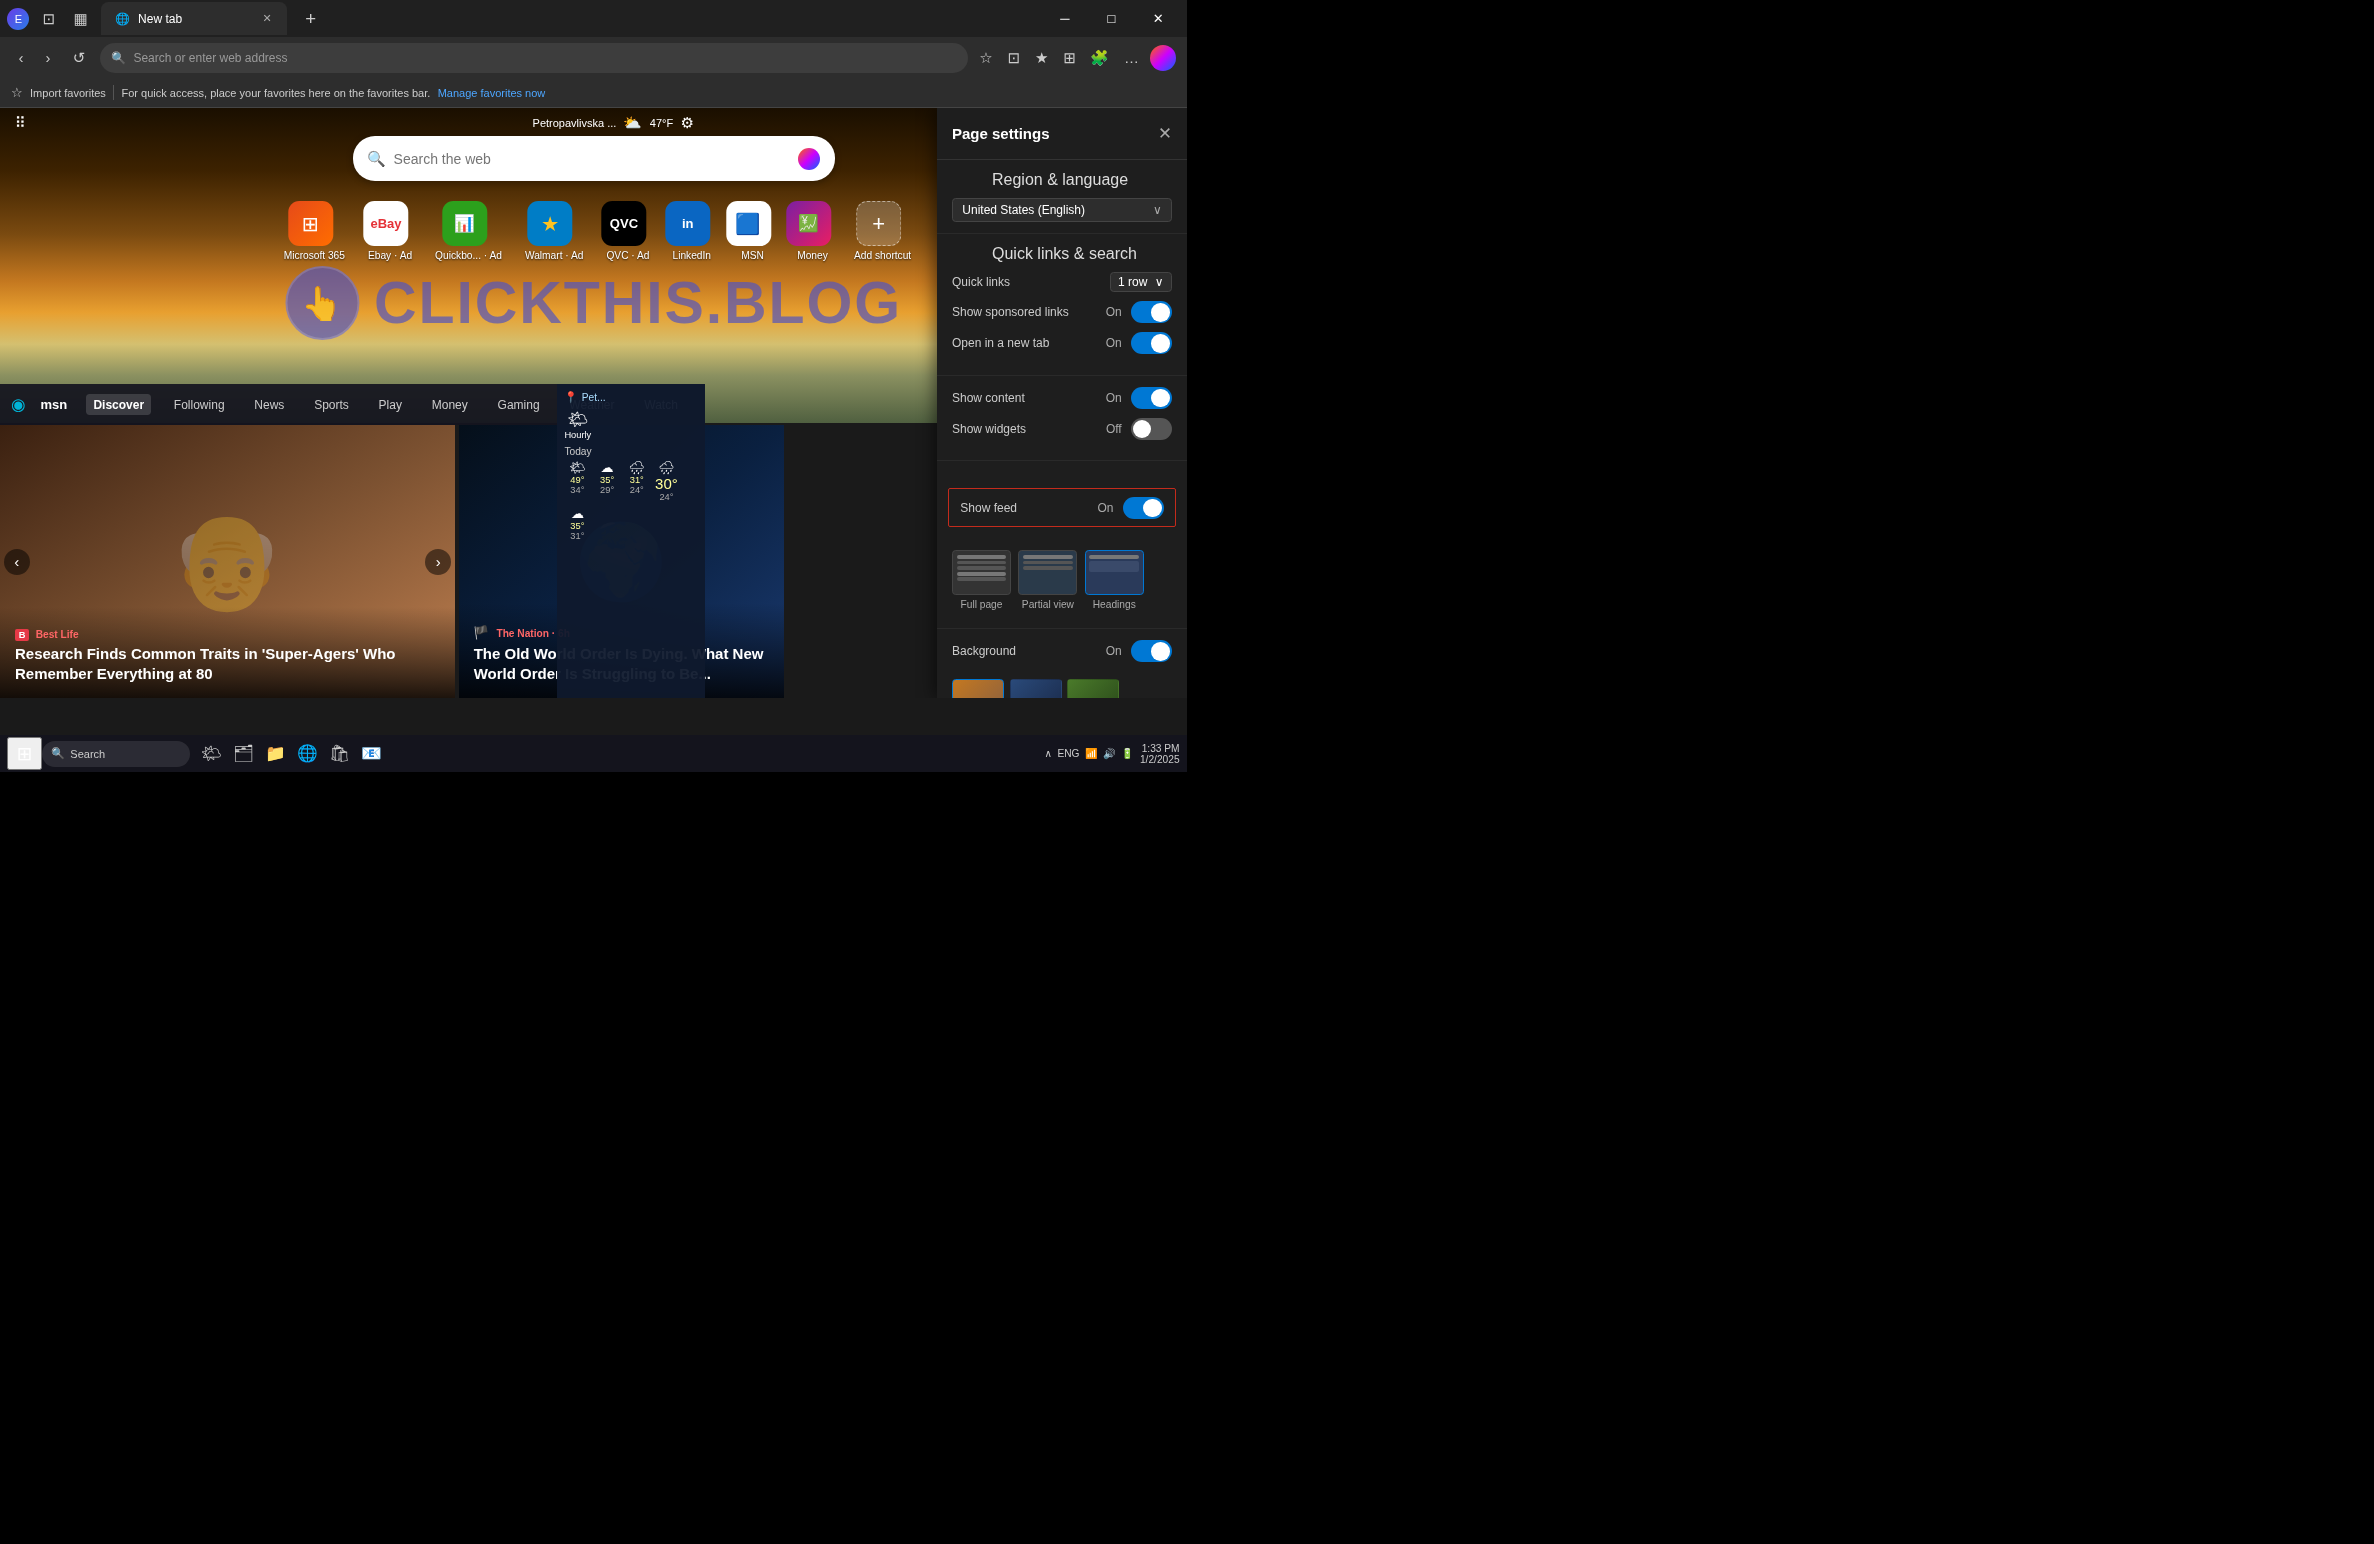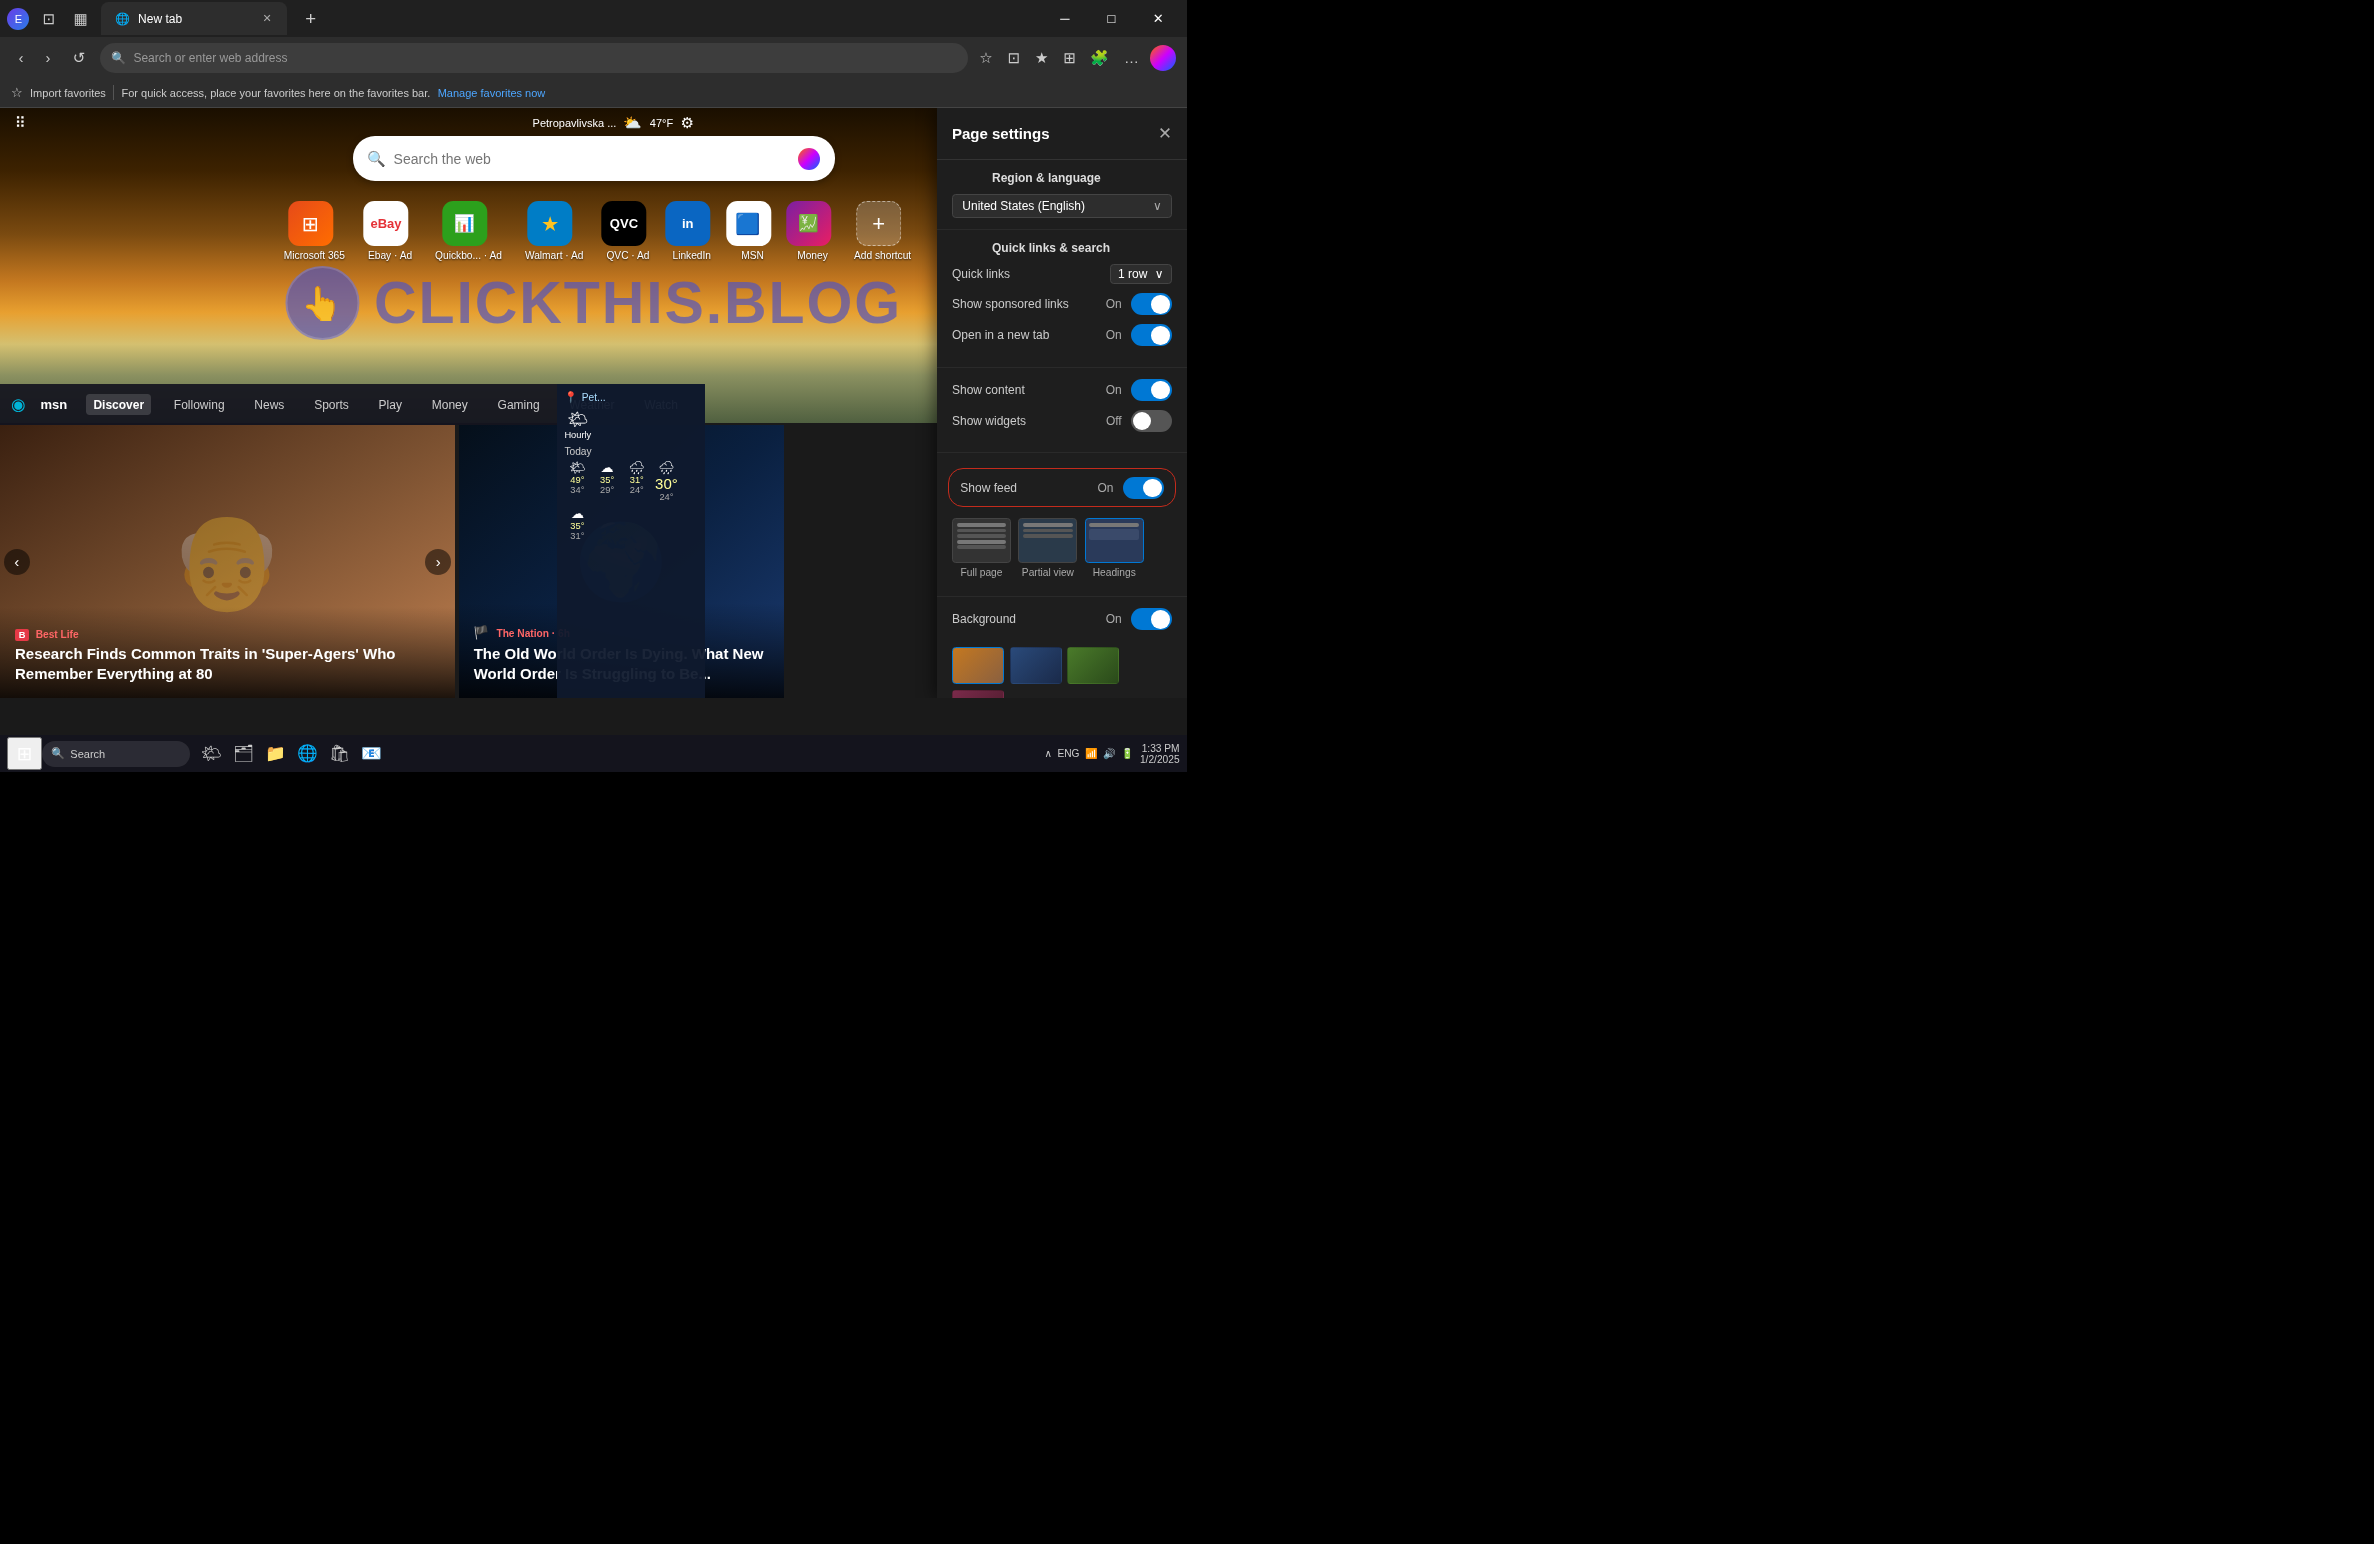--- a/index.html
+++ b/index.html
@@ -311,21 +311,21 @@
       display: flex;
       align-items: center;
       justify-content: space-between;
       padding: 15px;
       font-size: 15px;
       font-weight: 600;
       border-bottom: 0.9px solid #333;
     }
     .settings-close { background: none; border: none; color: #aaa; font-size: 16.7px; cursor: pointer; }
     .settings-section { padding: 11px 15px; border-bottom: 0.9px solid #2a2a2a; }
-    .settings-section-title { font-size: 12px; font-weight: 700; color: #ddd; margin-bottom: 9.3px; padding-left: 40px; }
+    .settings-section-title { font-size: 16px; font-weight: 400; color: #ddd; margin-bottom: 9.3px; padding-left: 40px; }
     .settings-row {
       display: flex;
       align-items: center;
       justify-content: space-between;
       margin-bottom: 9.3px;
     }
     .settings-row-label { font-size: 12px; color: #ccc; }
 
     
     .toggle {
@@ -363,23 +363,23 @@
       align-items: center;
       gap: 7.4px;
       cursor: pointer;
       width: 100%;
     }
     .dropdown-arrow { margin-left: auto; color: #aaa; }
 
     
     .show-feed-row {
       border: 1.9px solid #c42b1c;
-      border-radius: 15px;
+      border-radius: 2px;
       padding: 7.4px 11px;
-      margin: 4px -3.7px;
+      margin: 16px -3.7px;
       display: flex;
       align-items: center;
       justify-content: space-between;
     }
 
     
     .feed-views {
       display: flex;
       gap: 7.4px;
       padding: 7.4px 0;

